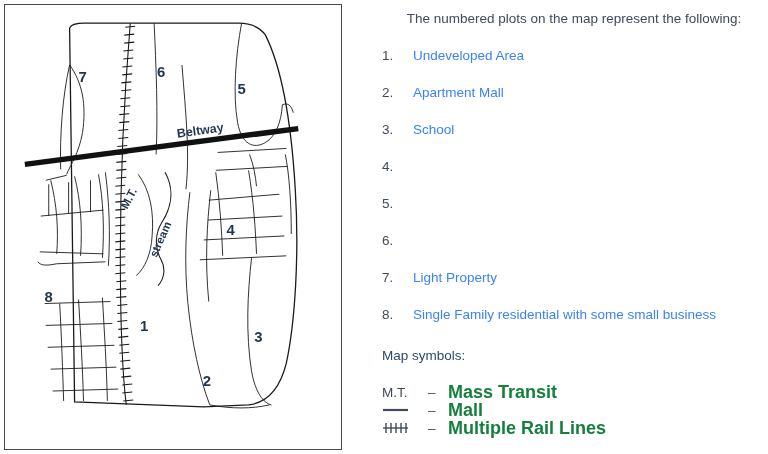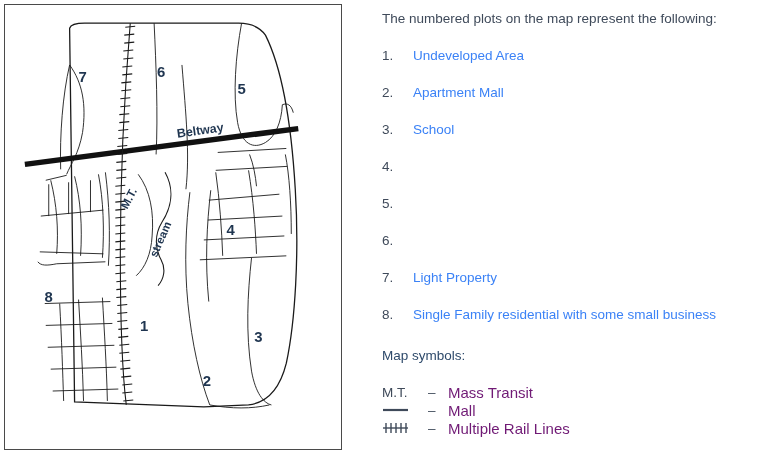--- a/index.html
+++ b/index.html
@@ -34,21 +34,21 @@
     font-family:"Liberation Sans", sans-serif;
     font-weight:bold;font-size:11.5px;fill:#1f3550;
   }
 
   
   #legend-panel{
     position:absolute;left:378px;top:0;width:390px;height:454px;
   }
   #intro{
     position:absolute;left:4px;top:10px;width:384px;
-    font-size:13.5px;line-height:17px;color:#3f4a5a;
+    font-size:13.5px;line-height:17px;color:#3f4a5a;text-align:center;
   }
   #plot-list{
     position:absolute;left:4px;top:48px;width:384px;
   }
   .plot-row{
     display:flex;align-items:flex-start;height:37px;
   }
   .plot-idx{
     width:31px;flex:0 0 31px;font-size:13.5px;color:#3f4a5a;
   }
@@ -65,21 +65,21 @@
   .sym-row{
     display:flex;align-items:center;height:18px;
   }
   .sym-key{
     width:46px;flex:0 0 46px;font-size:13.5px;color:#3f4a5a;
     display:flex;align-items:center;
   }
   .sym-dash{
     width:20px;flex:0 0 20px;font-size:13.5px;color:#3f4a5a;text-align:left;
   }
-  .sym-txt{font-size:15px;color:#701a75;}
+  .sym-txt{font-size:18px;color:#15803d;font-weight:bold;}
   .sym-glyph{display:block;}
 </style>
 </head>
 <body>
 
 <div id="root">
 
   <div id="map-panel">
     <svg id="map-svg" viewBox="0 0 338 446">
       <defs>

